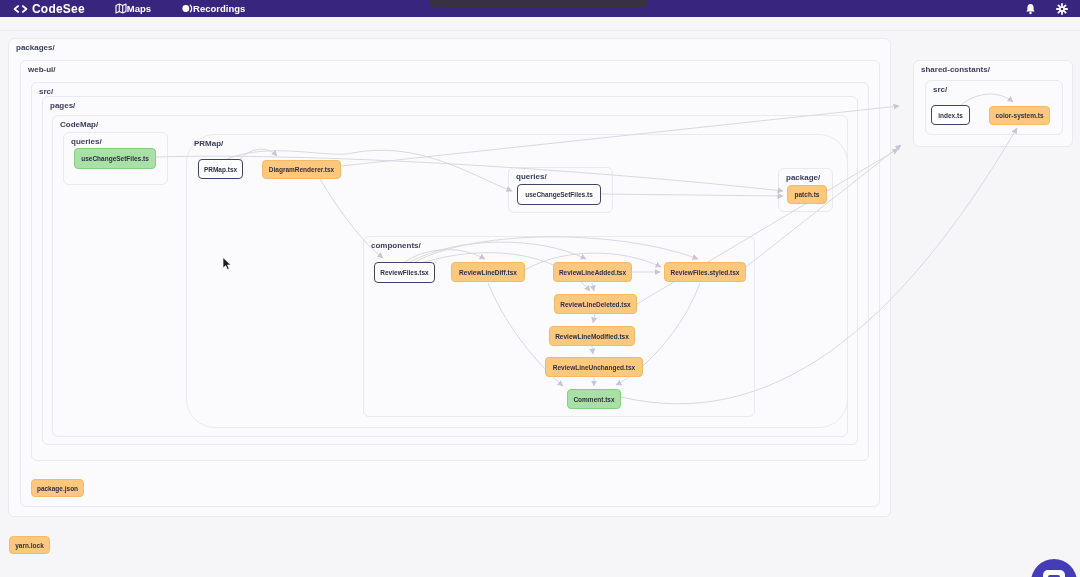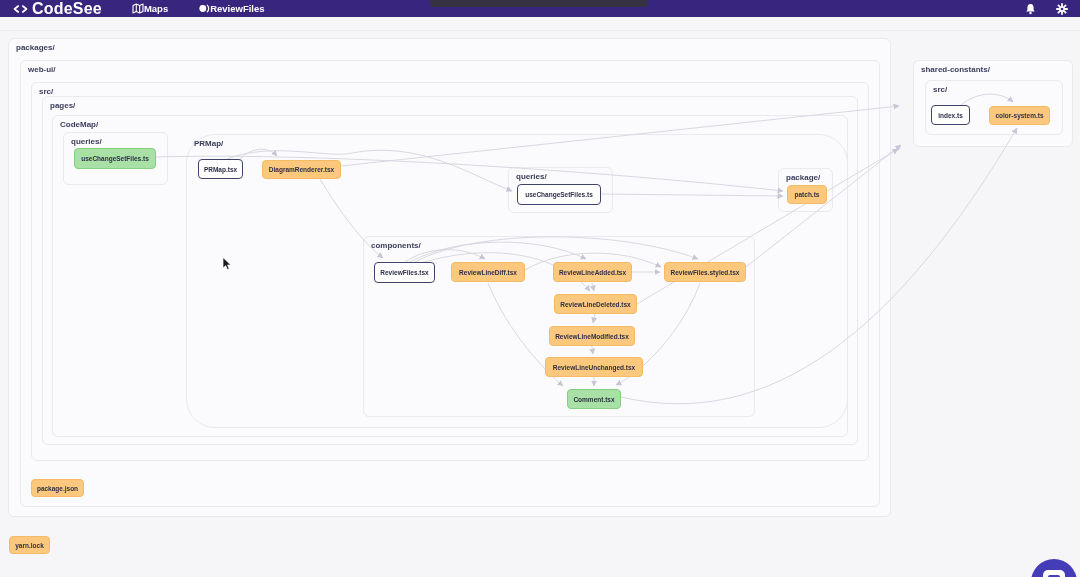--- a/index.html
+++ b/index.html
@@ -7,21 +7,21 @@
     width:1080px;height:577px;position:relative;overflow:hidden;
     background:#f6f6f8;font-family:"Liberation Sans",sans-serif;
     -webkit-font-smoothing:antialiased;
   }
   
   .topbar{
     position:absolute;left:0;top:0;width:1080px;height:17px;
     background:#38267e;display:flex;align-items:center;z-index:20;
   }
   .logo{display:flex;align-items:center;gap:4px;margin-left:13px;}
-  .logo-text{color:#fff;font-size:16px;font-weight:bold;letter-spacing:.2px;}
+  .logo-text{color:#fff;font-size:12px;font-weight:bold;letter-spacing:.2px;}
   .nav-item{display:flex;align-items:center;margin-left:30px;cursor:pointer;}
   .nav-label{color:#fff;font-size:9.5px;font-weight:bold;}
   .topbar-right{position:absolute;right:12px;top:0;height:17px;display:flex;align-items:center;gap:20px;}
   .notch{
     position:absolute;left:430px;top:0;width:218px;height:7px;
     background:#36323f;border-radius:0 0 4px 4px;z-index:30;
   }
   .strip-divider{position:absolute;left:0;top:30px;width:1080px;height:1px;background:#ececf1;z-index:1;}
 
   
@@ -77,21 +77,21 @@
       <line x1="4.3" y1="1.2" x2="4.3" y2="8.5" stroke="#fff" stroke-width="1.1"></line>
       <line x1="7.7" y1="2.5" x2="7.7" y2="9.8" stroke="#fff" stroke-width="1.1"></line>
     </svg>
     <span class="nav-label">Maps</span>
   </div>
   <div class="nav-item">
     <svg width="12" height="11" viewBox="0 0 12 11">
       <circle cx="4.8" cy="5.5" r="3.4" fill="#fff"></circle>
       <path d="M9.3,2.2 A4.6,4.6 0 0 1 9.3,8.8" fill="none" stroke="#fff" stroke-width="1.2" stroke-linecap="round"></path>
     </svg>
-    <span class="nav-label">ReviewFiles</span>
+    <span class="nav-label">Recordings</span>
   </div>
   <div class="topbar-right">
     <svg width="11" height="12" viewBox="0 0 11 12">
       <path d="M5.5,1 C3.4,1 2.4,2.8 2.4,4.6 L2.4,7 L1.2,8.6 L9.8,8.6 L8.6,7 L8.6,4.6 C8.6,2.8 7.6,1 5.5,1 Z" fill="#fff"></path>
       <circle cx="5.5" cy="10" r="1.2" fill="#fff"></circle>
     </svg>
     <svg width="12" height="12" viewBox="0 0 12 12">
       <g stroke="#fff" stroke-width="1.8" stroke-linecap="round">
         <line x1="6" y1="0.9" x2="6" y2="2.4"></line>
           <line x1="6" y1="9.6" x2="6" y2="11.1"></line>

